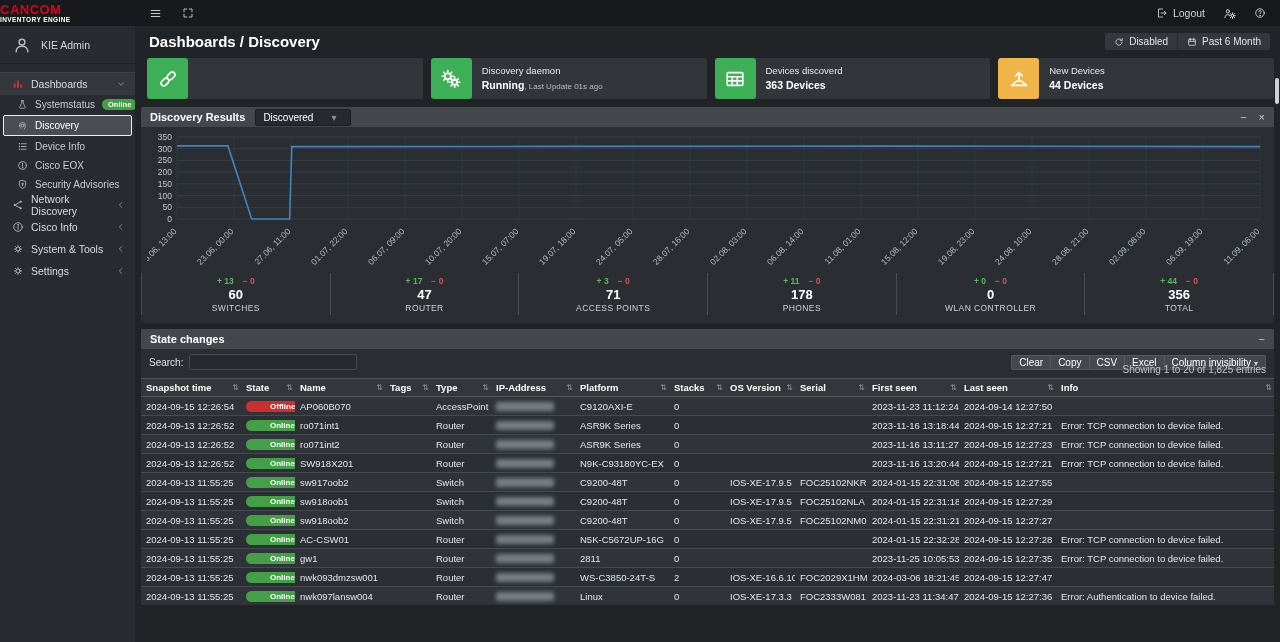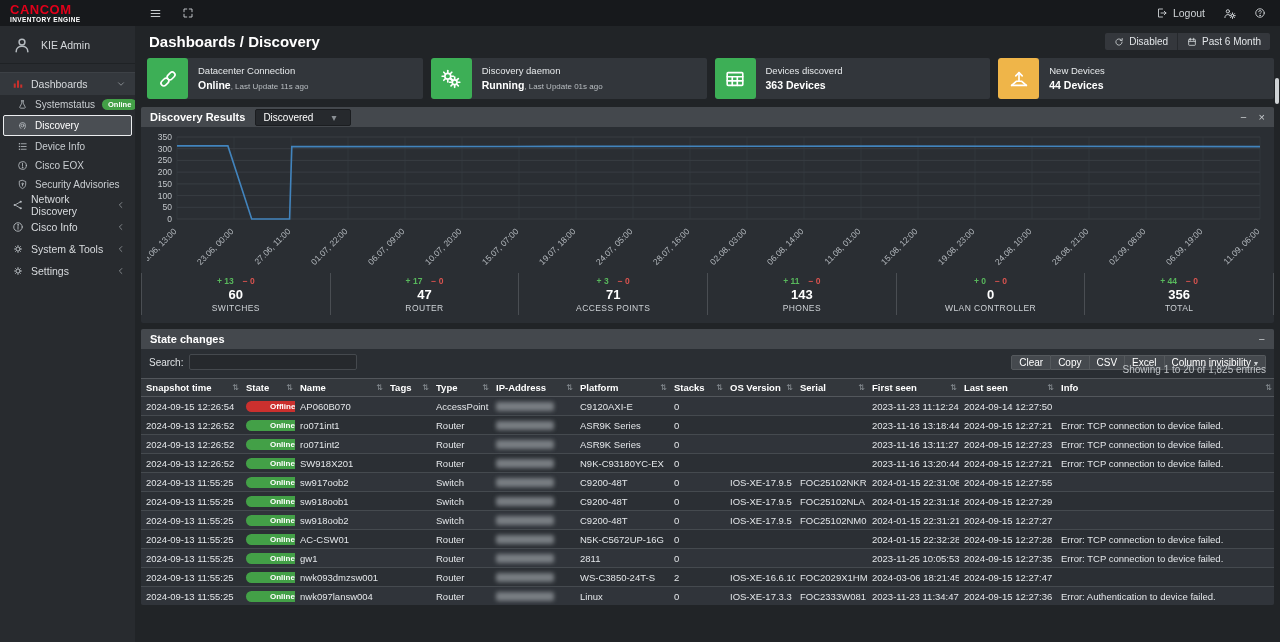--- a/index.html
+++ b/index.html
@@ -1,20 +1,20 @@
 <!DOCTYPE html>
 <html><head>
 <meta charset="utf-8">
 <style>
   html,body{margin:0;padding:0;}
   body{width:1280px;height:642px;overflow:hidden;background:#212427;color:#e8eaed;
        font-family:"Liberation Sans",sans-serif;position:relative;font-size:10px;}
   
   .topbar{height:26px;background:#17191c;display:flex;align-items:center;}
-  .logo{width:135px;box-sizing:border-box;padding-left:10px;line-height:1;}
+  .logo{width:135px;box-sizing:border-box;line-height:1;}
   .logo .name{color:#e2001a;font-weight:bold;font-size:13px;letter-spacing:.5px;display:block;}
   .logo .tag{color:#fff;font-weight:bold;font-size:6.5px;letter-spacing:.4px;display:block;margin-top:1px;}
   .tb-left{display:flex;gap:20px;margin-left:14px;color:#cfd3d6;}
   .tb-right{margin-left:auto;display:flex;align-items:center;gap:18px;padding-right:14px;color:#cfd3d6;font-size:10.5px;}
   .tb-item{display:flex;align-items:center;gap:5px;cursor:pointer;}
   .icon{display:inline-flex;align-items:center;justify-content:center;line-height:0;}
   .icon svg{display:block;}
   
   .layout{display:flex;height:616px;}
   .sidebar{width:135px;flex:none;background:#282b2f;}
@@ -344,24 +344,20 @@
     <div class="cards" id="cards">
         <div class="card">
           <div class="card-icon" style="background: rgb(61, 175, 86);">
             <svg viewBox="0 0 24 24" fill="none" stroke="currentColor" stroke-width="1.8" stroke-linecap="round" stroke-linejoin="round" width="22" height="22">
               <g transform="rotate(-45 12 12)">
                 <rect x="2.5" y="9" width="9.5" height="6" rx="3"></rect>
                 <rect x="12" y="9" width="9.5" height="6" rx="3"></rect>
               </g>
             </svg>
           </div>
-          <div class="card-body">
-            <div class="card-title">Datacenter Connection</div>
-            <div class="card-value">Online<span class="card-suffix">, Last Update 11s ago</span></div>
-          </div>
         </div>
         <div class="card">
           <div class="card-icon" style="background: rgb(61, 175, 86);">
             <svg viewBox="0 0 24 24" fill="none" stroke="currentColor" stroke-width="1.8" stroke-linecap="round" stroke-linejoin="round" width="22" height="22">
               <circle cx="8.5" cy="9" r="3.2"></circle>
               <line x1="12.7" y1="9.0" x2="14.7" y2="9.0"></line>
               <line x1="11.5" y1="12.0" x2="12.9" y2="13.4"></line>
               <line x1="8.5" y1="13.2" x2="8.5" y2="15.2"></line>
               <line x1="5.5" y1="12.0" x2="4.1" y2="13.4"></line>
               <line x1="4.3" y1="9.0" x2="2.3" y2="9.0"></line>
@@ -499,21 +495,21 @@
   <div class="stat-value">47</div>
   <div class="stat-label">ROUTER</div>
           </div>
           <div class="stat">
             <div class="delta"><span class="plus">+ 3</span><span class="minus">− 0</span></div>
   <div class="stat-value">71</div>
   <div class="stat-label">ACCESS POINTS</div>
           </div>
           <div class="stat">
             <div class="delta"><span class="plus">+ 11</span><span class="minus">− 0</span></div>
-  <div class="stat-value">143</div>
+  <div class="stat-value">178</div>
   <div class="stat-label">PHONES</div>
           </div>
           <div class="stat">
             <div class="delta"><span class="plus">+ 0</span><span class="minus">− 0</span></div>
   <div class="stat-value">0</div>
   <div class="stat-label">WLAN CONTROLLER</div>
           </div>
           <div class="stat">
             <div class="delta"><span class="plus">+ 44</span><span class="minus">− 0</span></div>
   <div class="stat-value">356</div>

